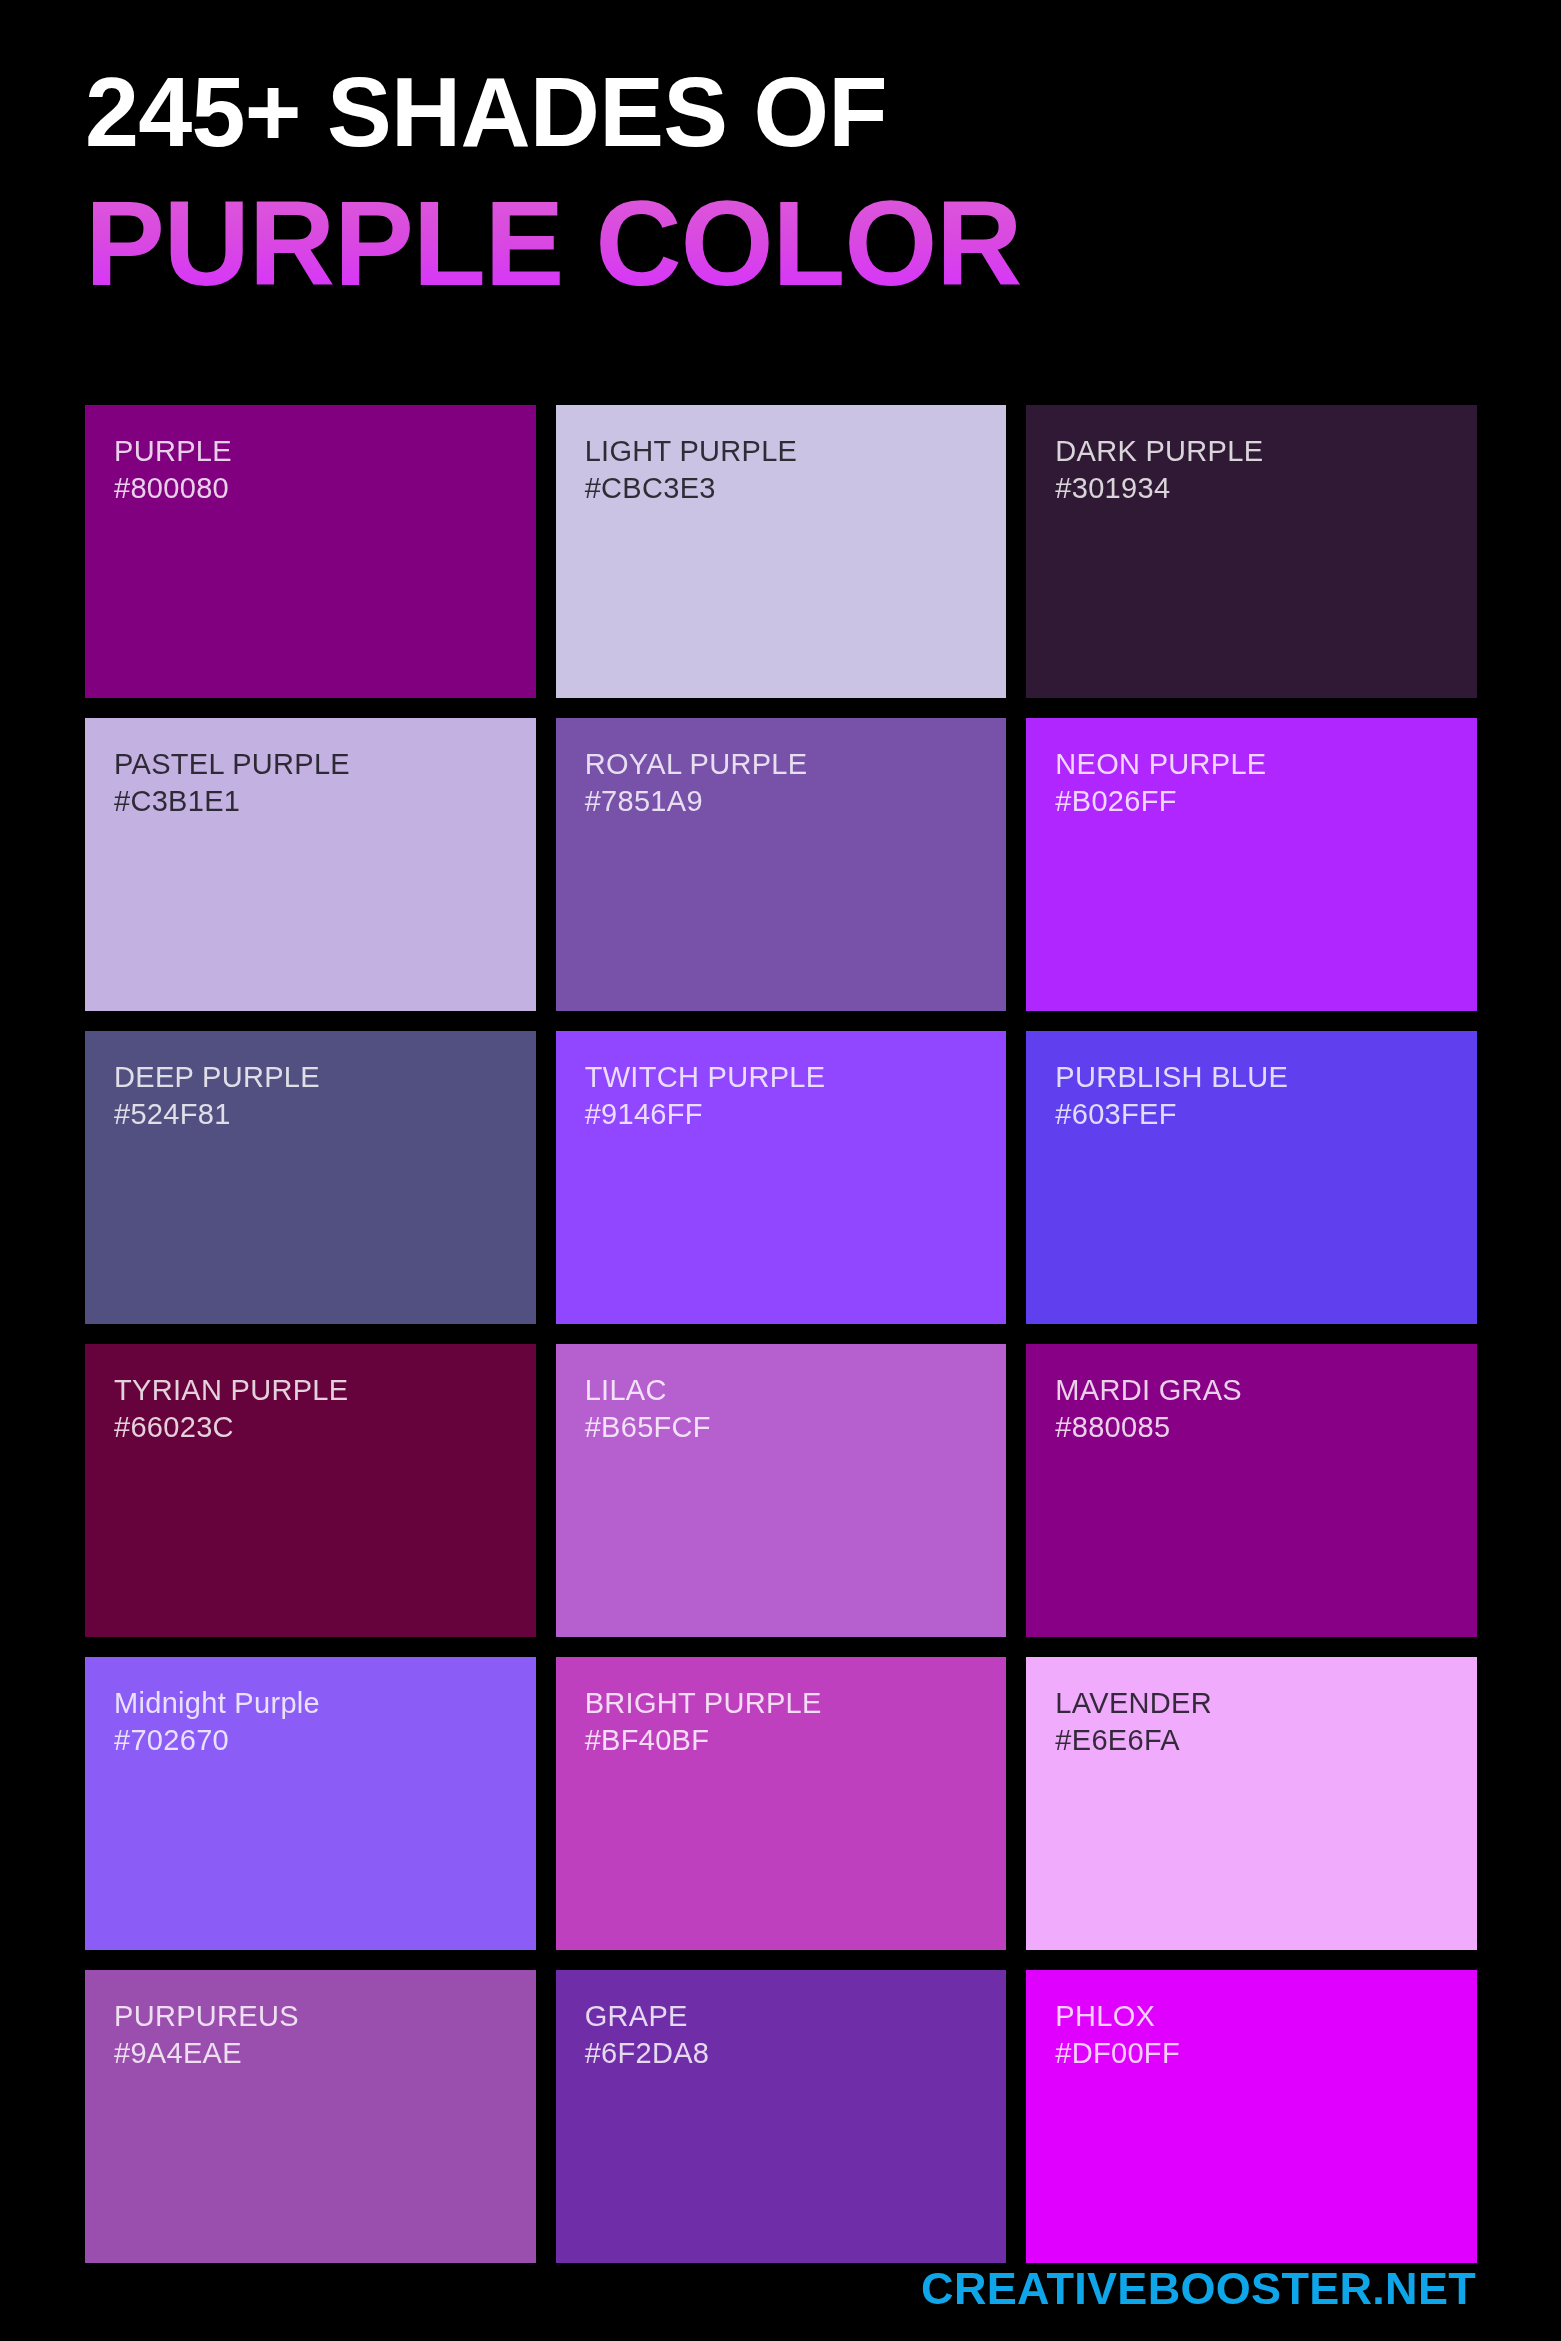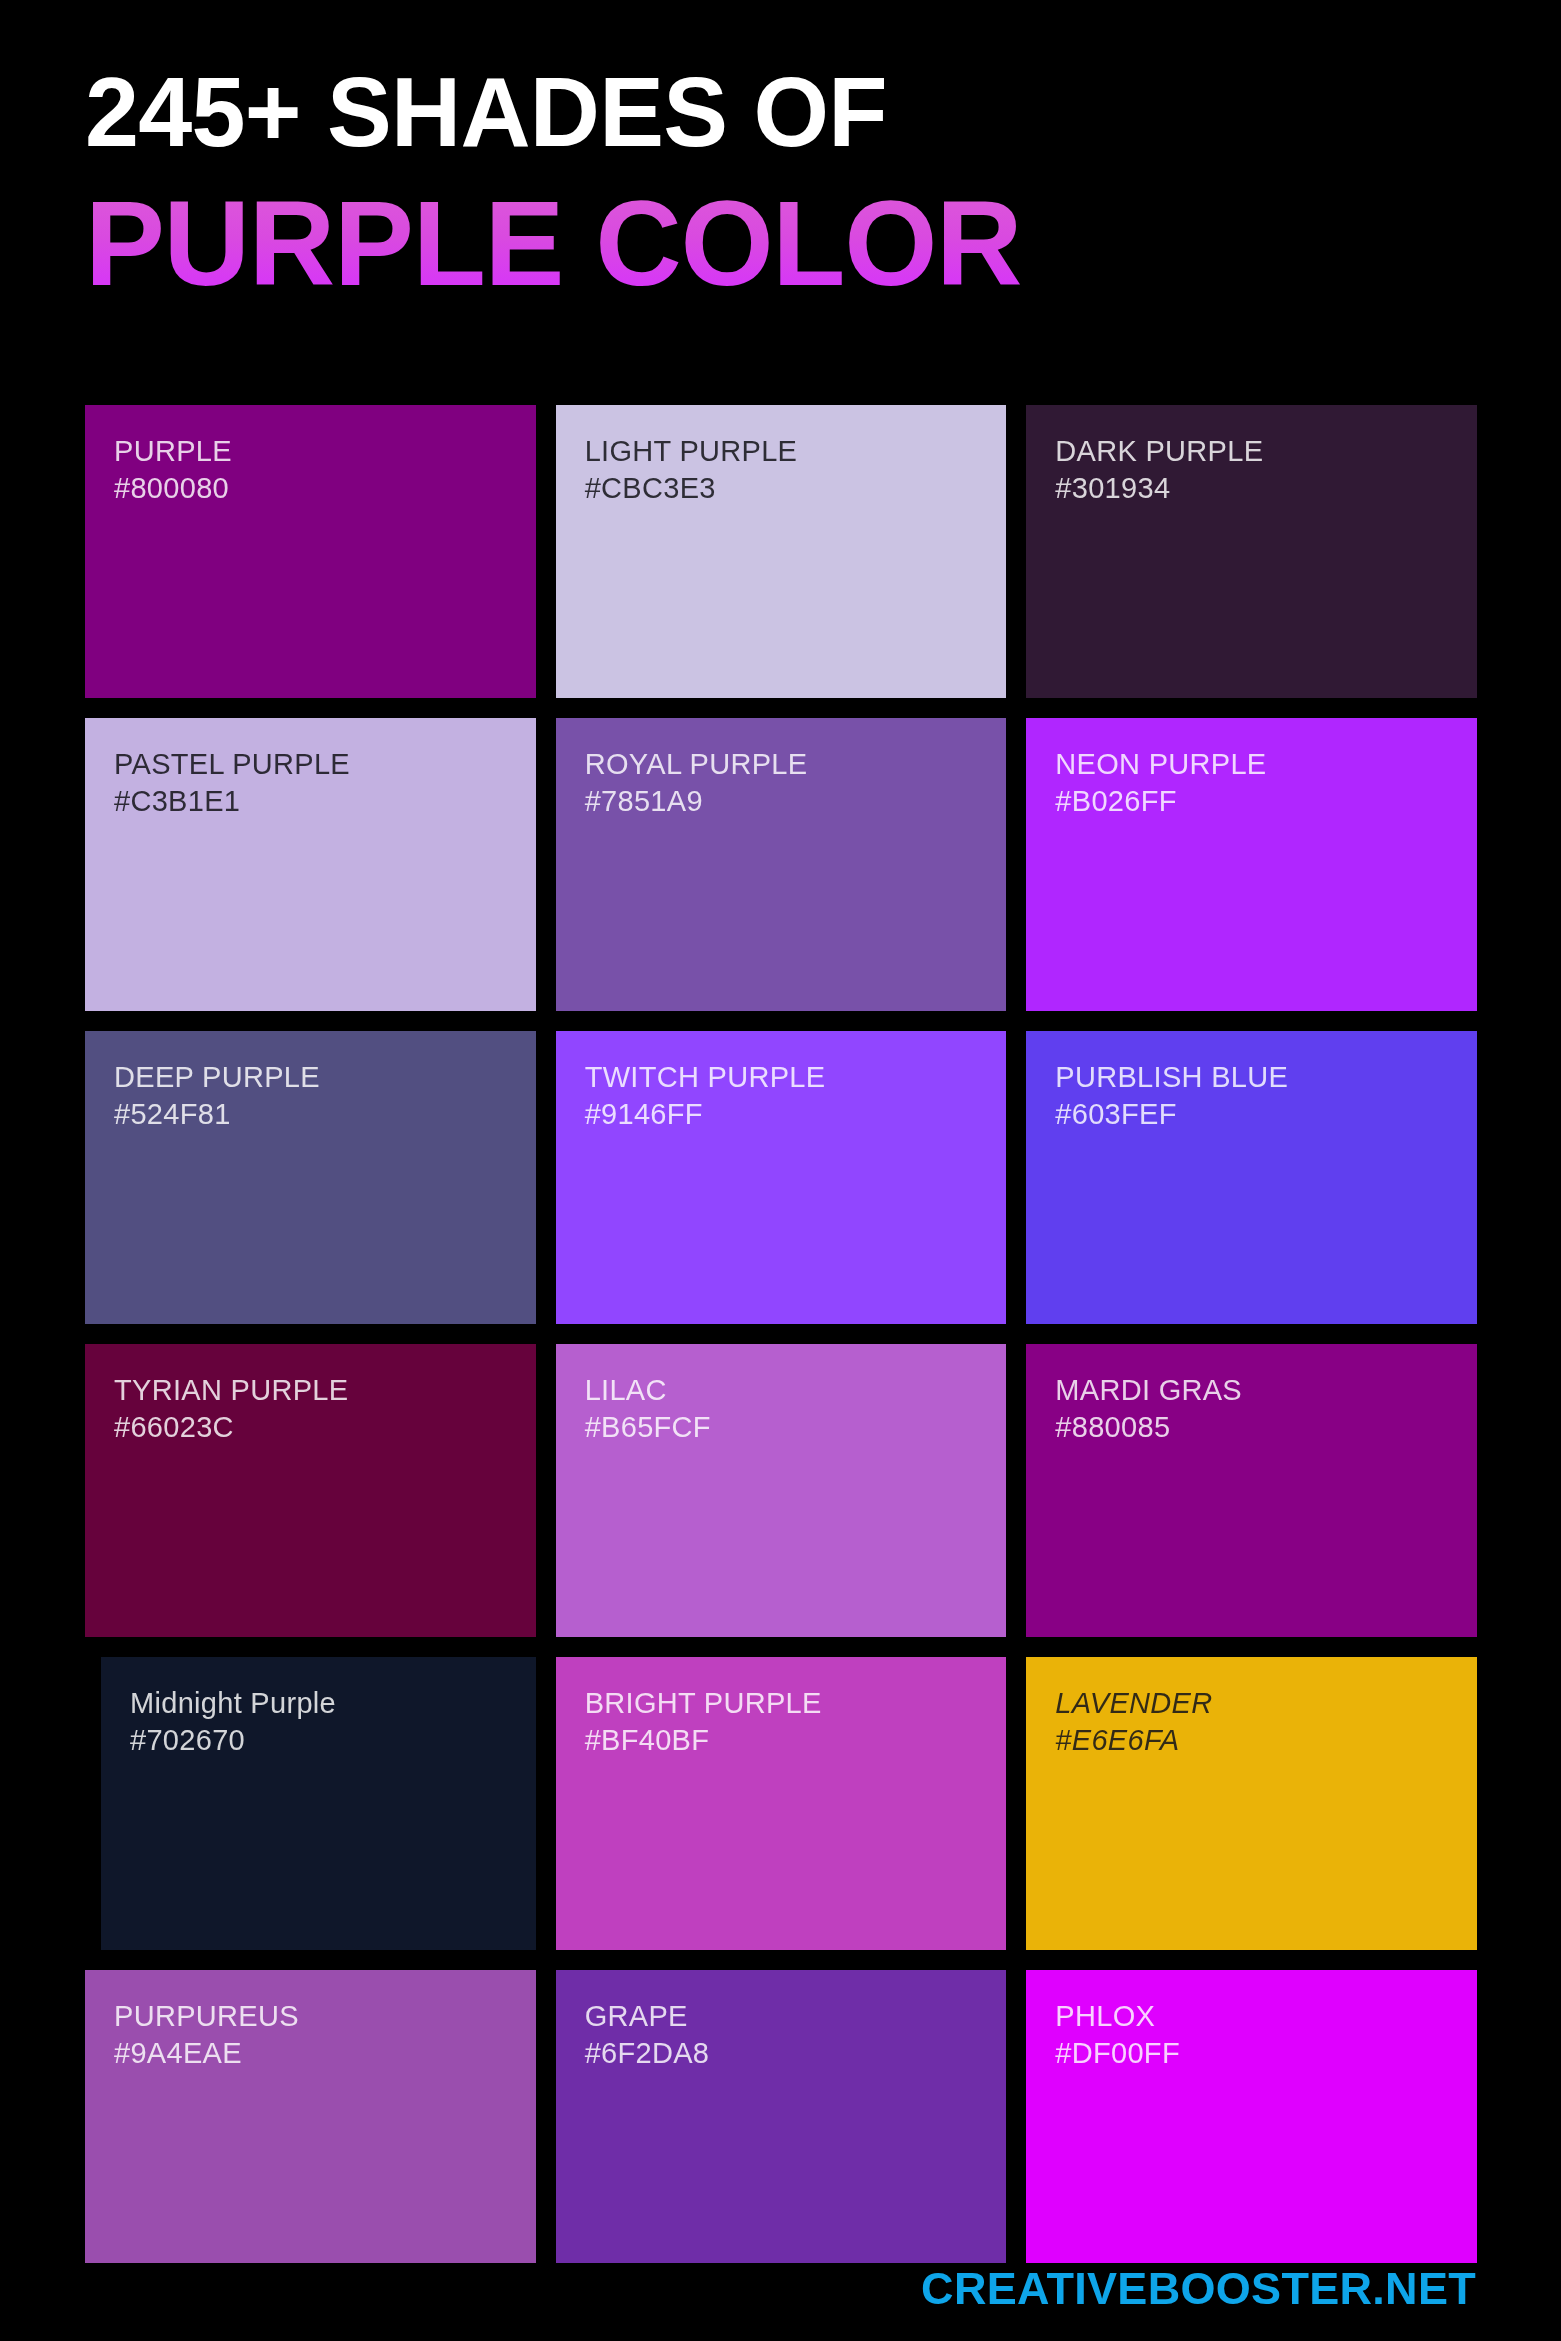--- a/index.html
+++ b/index.html
@@ -171,29 +171,29 @@
         <span class="swatch-hex">#66023C</span>
       </div>
       <div class="swatch on-dark" style="background-color: rgb(182, 95, 207);">
         <span class="swatch-name">LILAC</span>
         <span class="swatch-hex">#B65FCF</span>
       </div>
       <div class="swatch on-dark" style="background-color: rgb(136, 0, 133);">
         <span class="swatch-name">MARDI GRAS</span>
         <span class="swatch-hex">#880085</span>
       </div>
-      <div class="swatch on-dark" style="background-color: #0f172a; margin-left: 16px;">
+      <div class="swatch on-dark" style="background-color: #8b5cf6;">
         <span class="swatch-name">Midnight Purple</span>
         <span class="swatch-hex">#702670</span>
       </div>
       <div class="swatch on-dark" style="background-color: rgb(191, 64, 191);">
         <span class="swatch-name">BRIGHT PURPLE</span>
         <span class="swatch-hex">#BF40BF</span>
       </div>
-      <div class="swatch on-light" style="background-color: #eab308; font-style: italic;">
+      <div class="swatch on-light" style="background-color: #f0abfc;">
         <span class="swatch-name">LAVENDER</span>
         <span class="swatch-hex">#E6E6FA</span>
       </div>
       <div class="swatch on-dark" style="background-color: rgb(154, 78, 174);">
         <span class="swatch-name">PURPUREUS</span>
         <span class="swatch-hex">#9A4EAE</span>
       </div>
       <div class="swatch on-dark" style="background-color: rgb(111, 45, 168);">
         <span class="swatch-name">GRAPE</span>
         <span class="swatch-hex">#6F2DA8</span>

